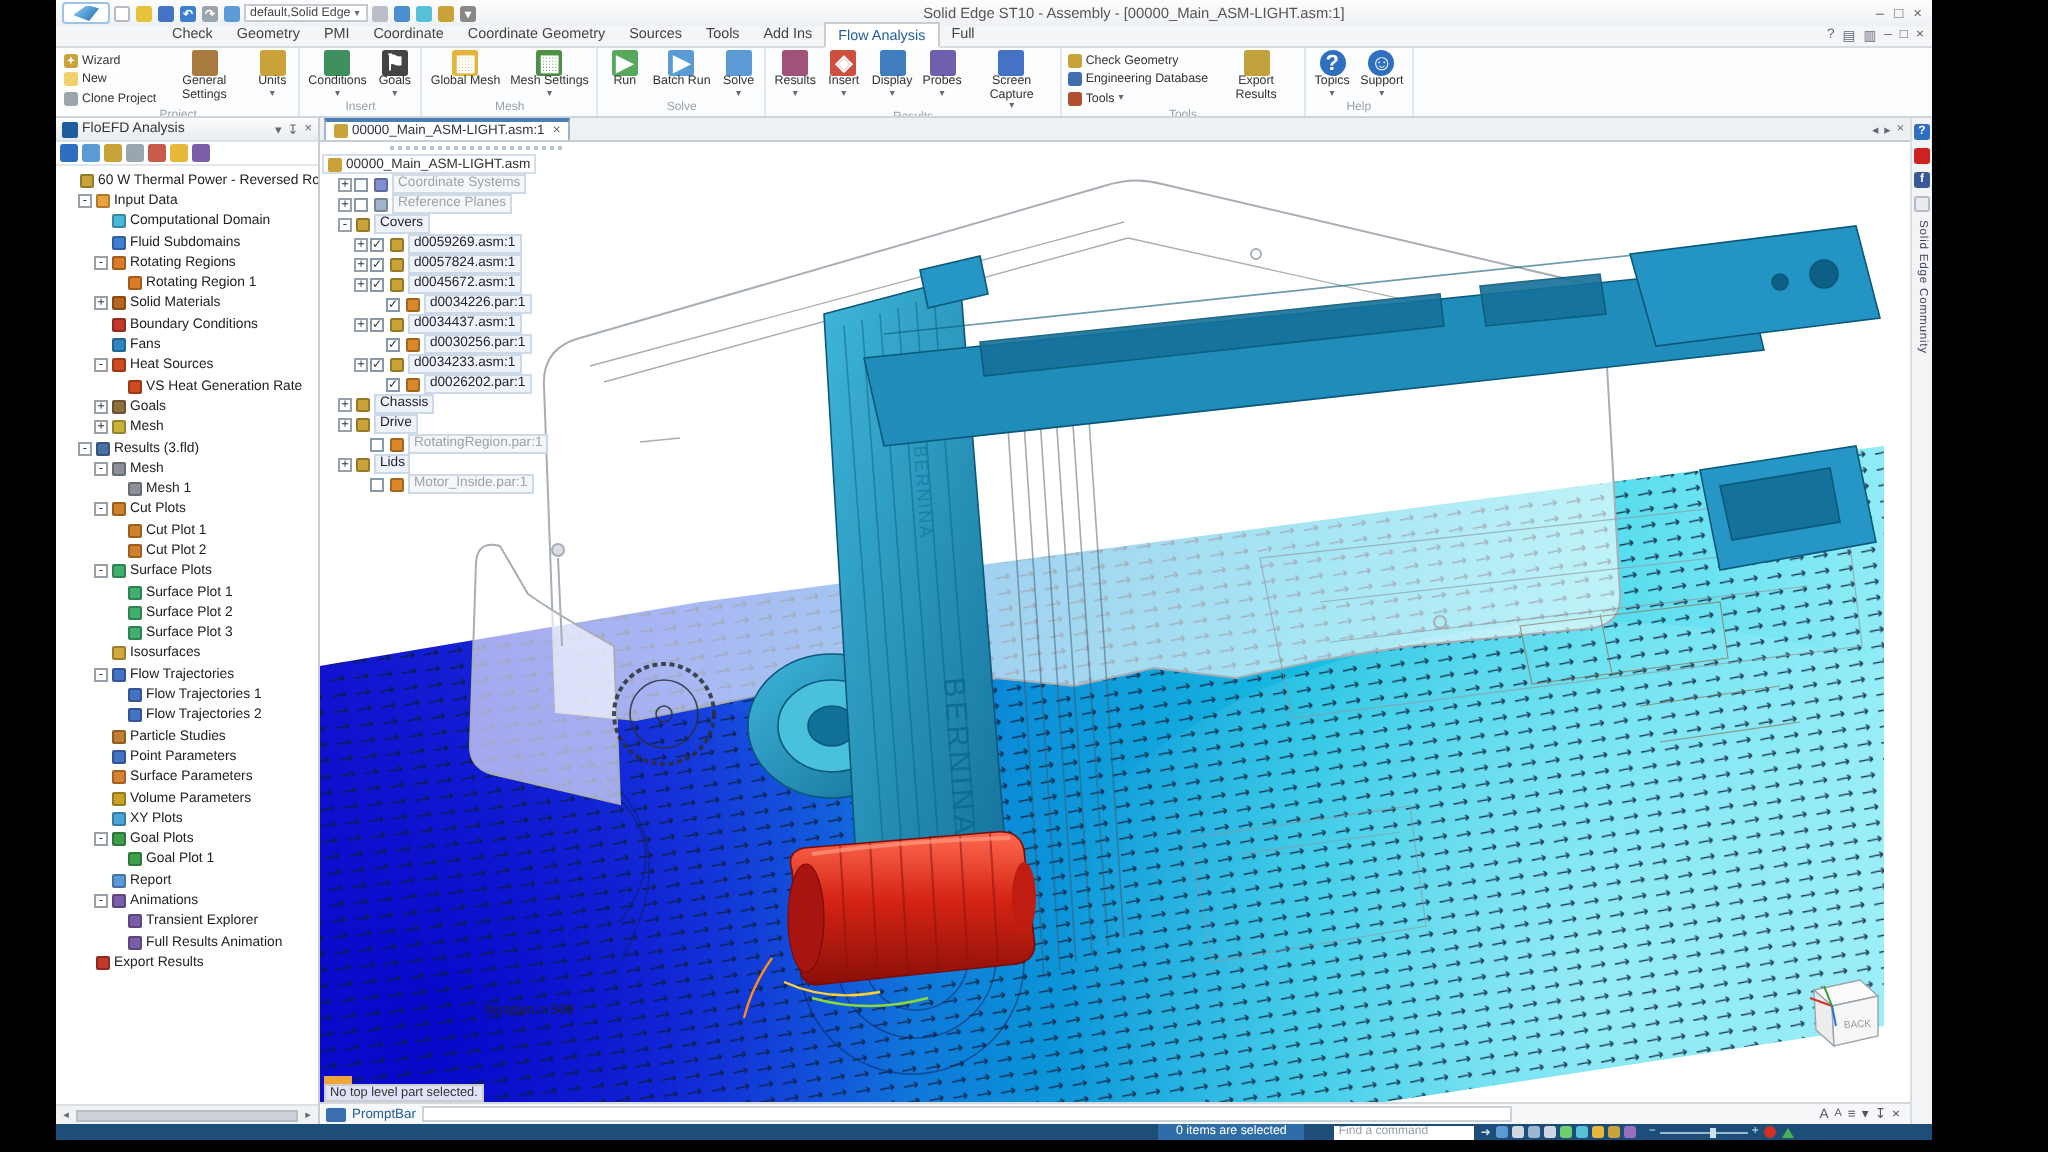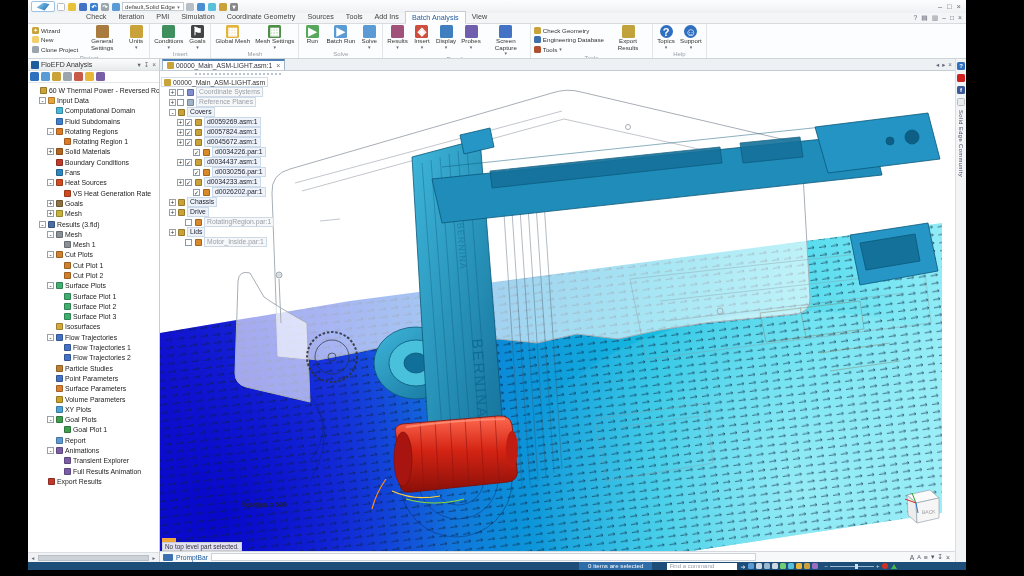--- a/index.html
+++ b/index.html
@@ -112,39 +112,40 @@
       <span>default,Solid Edge</span>
       <span class="caret" id="qat-caret">▾</span>
     </div>
     <div class="qat" id="qat-right">
         <span class="tile" style="height: 8px; width: 8px; background: rgb(184, 190, 197);"></span>
         <span class="tile" style="height: 8px; width: 8px; background: rgb(74, 144, 208);"></span>
         <span class="tile" style="height: 8px; width: 8px; background: rgb(88, 192, 216);"></span>
         <span class="tile" style="height: 8px; width: 8px; background: rgb(202, 162, 58);"></span>
         <span class="tile" style="height: 8px; width: 8px; background: rgb(136, 136, 136); font-size: 6px;">▾</span>
       </div>
+    <div class="title">Solid Edge ST10 - Assembly - [00000_Main_ASM-LIGHT.asm:1]</div>
     <div class="winctl" id="winctl">
         <span>–</span>
         <span>□</span>
         <span>×</span>
       </div>
   </div>
 
   <div class="tabsrow">
     <div style="display:flex" id="tabs">
         <div class="tab">Check</div>
-        <div class="tab">Iteration</div>
+        <div class="tab">Geometry</div>
         <div class="tab">PMI</div>
-        <div class="tab">Simulation</div>
+        <div class="tab">Coordinate</div>
         <div class="tab">Coordinate Geometry</div>
         <div class="tab">Sources</div>
         <div class="tab">Tools</div>
         <div class="tab">Add Ins</div>
-        <div class="tab active">Batch Analysis</div>
-        <div class="tab">View</div>
+        <div class="tab active">Flow Analysis</div>
+        <div class="tab">Full</div>
       </div>
     <div class="docctl" id="docctl">
         <span>?</span>
         <span>▤</span>
         <span>▥</span>
         <span>–</span>
         <span>□</span>
         <span>×</span>
       </div>
   </div>

